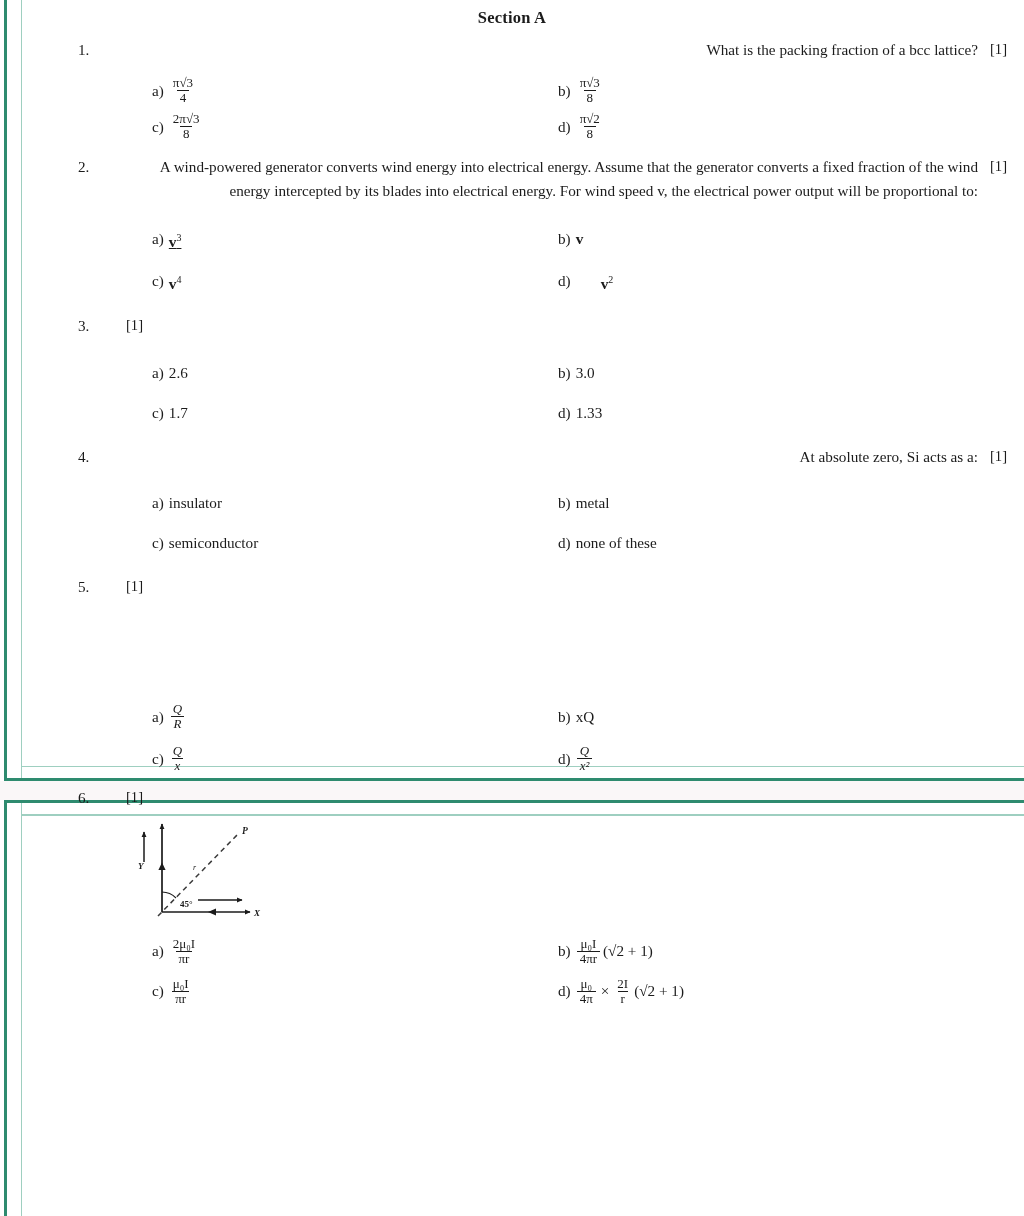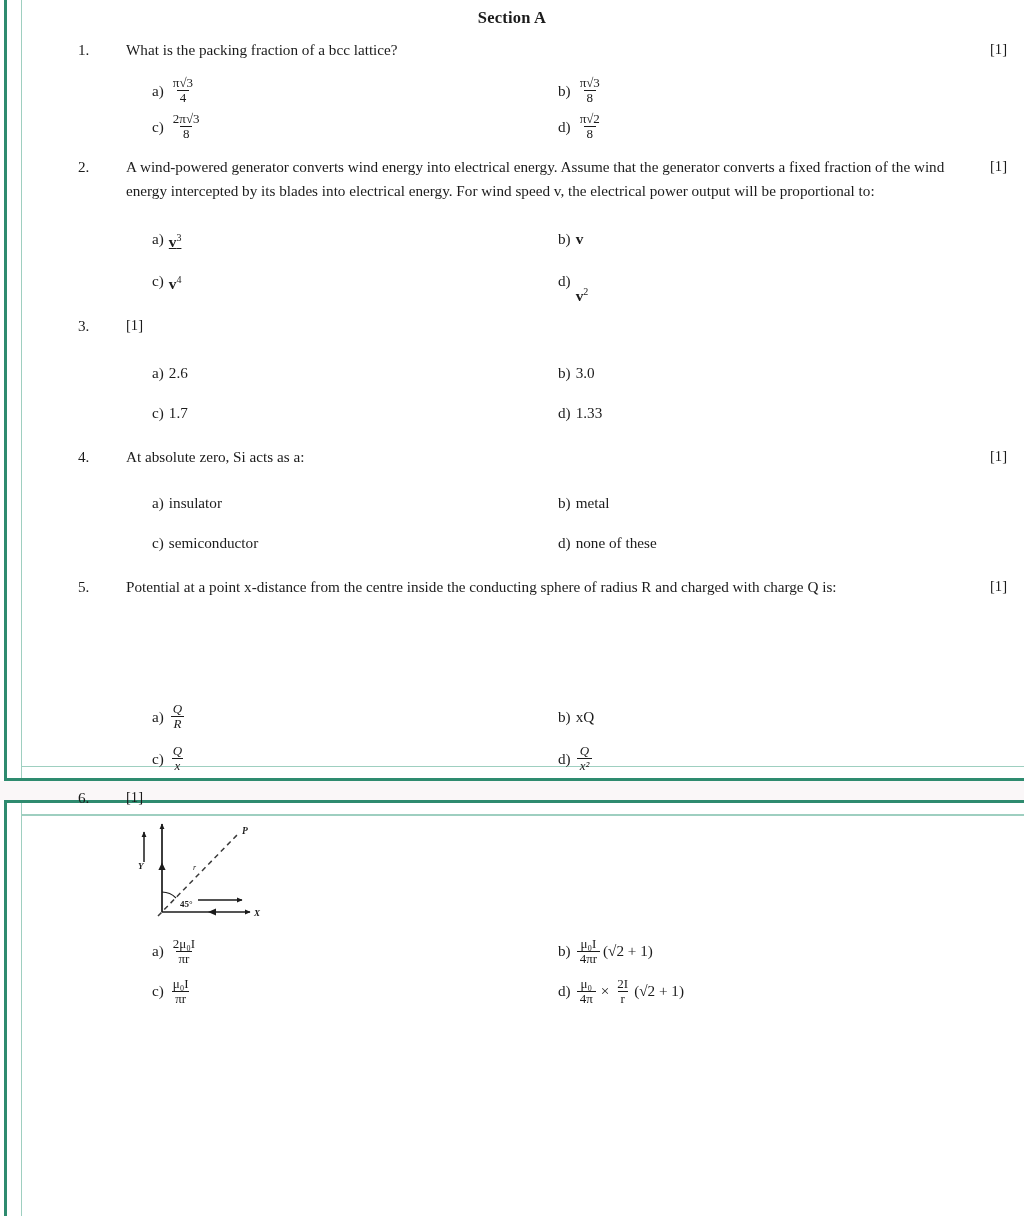--- a/index.html
+++ b/index.html
@@ -80,22 +80,22 @@
   }
   .q-num {
     width: 48px;
     flex: 0 0 48px;
     text-align: left;
     padding-left: 78px;
     box-sizing: content-box;
   }
   .q-text {
     flex: 1 1 auto;
-    padding-right: 2px;
-    text-align: left;
+    padding-right: 12px;
+    text-align: right;
   }
   .marks {
     flex: 0 0 34px;
     text-align: left;
     font-size: 14.6px;
     white-space: nowrap;
   }
 
   .opts {
     display: flex;
@@ -221,21 +221,21 @@
         </span>
       </div>
       <div class="opt" style="min-height:42px;">
         <span class="lbl">c)</span>
         <span style="position:relative;top:3px;">
           <span class="vexp">v</span><sup>4</sup>
         </span>
       </div>
       <div class="opt" style="min-height:42px;">
         <span class="lbl">d)</span>
-        <span style="position:relative;top:15px;">
+        <span style="position:relative;top:3px;margin-left:25px;">
           <span class="vexp">v</span><sup>2</sup>
         </span>
       </div>
     </div>
   </div>
 
   <div class="q" style="margin-top:12px;">
     <div class="q-head">
       <div class="q-num">3.</div>
       <div class="marks">[1]</div>
@@ -284,21 +284,20 @@
       <div class="opt" style="min-height:40px;">
         <span class="lbl">d)</span>
         <span>none of these</span>
       </div>
     </div>
   </div>
 
   <div class="q" style="margin-top:12px;">
     <div class="q-head">
       <div class="q-num">5.</div>
-      <div class="q-text">Potential at a point x-distance from the centre inside the conducting sphere of radius R and charged with charge Q is:</div>
       <div class="marks">[1]</div>
     </div>
   </div>
 
   <div class="opts" style="margin-top:96px;">
     <div class="opt" style="min-height:42px;">
       <span class="lbl">a)</span>
       <span class="frac it">
         <span class="num">Q</span>
         <span class="den">R</span>

